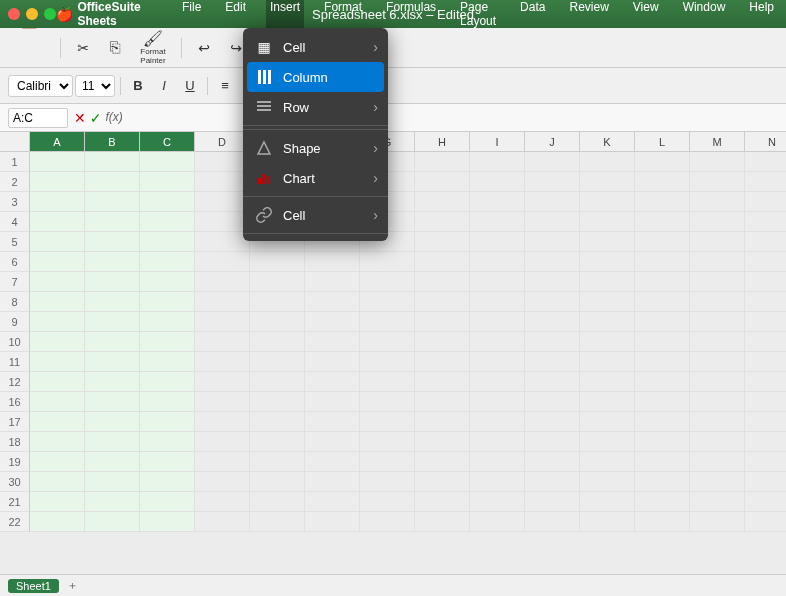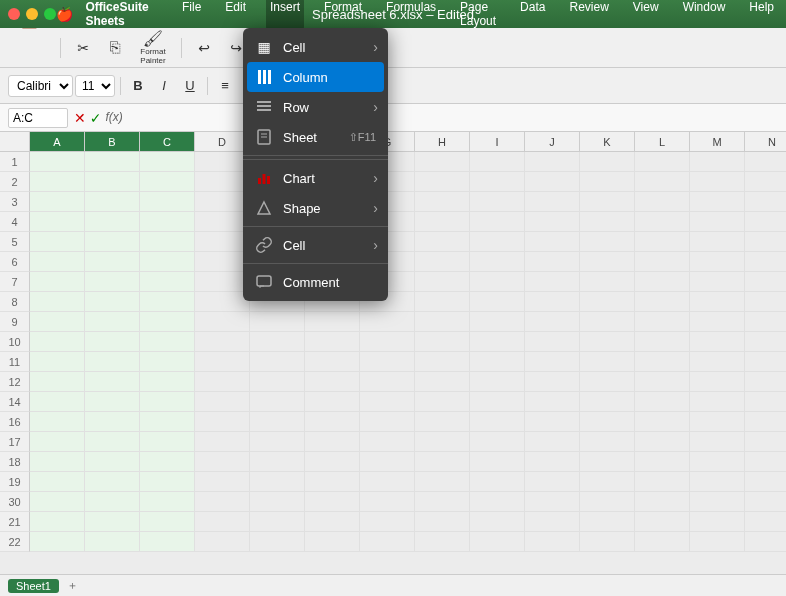--- a/index.html
+++ b/index.html
@@ -12,21 +12,21 @@
       display: flex;
       align-items: center;
       padding: 0 8px;
       position: relative;
     }
     .traffic-lights { display: flex; gap: 6px; align-items: center; }
     .tl { width: 12px; height: 12px; border-radius: 50%; }
     .tl-close { background: #ff5f57; }
     .tl-min { background: #ffbd2e; }
     .tl-max { background: #28c840; }
-    .app-name { color: white; font-size: 12px; font-weight: 600; margin-left: 8px; }
+    .app-name { color: white; font-size: 12px; font-weight: 600; }
     .title-center { position: absolute; left: 50%; transform: translateX(-50%); color: white; font-size: 13px; font-weight: 500; }
     .title-menus { display: flex; gap: 16px; margin-left: 16px; }
     .title-menu-item { color: white; font-size: 12px; cursor: pointer; padding: 2px 4px; }
     .title-menu-item.active { background: rgba(0,0,0,0.3); border-radius: 3px; }
 
     
     #toolbar {
       height: 40px;
       background: #f0f0f0;
       border-bottom: 1px solid #ccc;
@@ -449,37 +449,20 @@
         <div class="cell" style="width: 55px;"></div>
         <div class="cell" style="width: 55px;"></div>
         <div class="cell" style="width: 55px;"></div>
         <div class="cell" style="width: 55px;"></div>
         <div class="cell" style="width: 55px;"></div>
         <div class="cell" style="width: 55px;"></div>
         <div class="cell" style="width: 55px;"></div>
         <div class="cell" style="width: 55px;"></div>
       </div>
       <div class="grid-row">
-        <div class="row-num">14</div>
-        <div class="cell selected-col" style="width: 55px;"></div>
-        <div class="cell selected-col" style="width: 55px;"></div>
-        <div class="cell selected-col" style="width: 55px;"></div>
-        <div class="cell" style="width: 55px;"></div>
-        <div class="cell" style="width: 55px;"></div>
-        <div class="cell" style="width: 55px;"></div>
-        <div class="cell" style="width: 55px;"></div>
-        <div class="cell" style="width: 55px;"></div>
-        <div class="cell" style="width: 55px;"></div>
-        <div class="cell" style="width: 55px;"></div>
-        <div class="cell" style="width: 55px;"></div>
-        <div class="cell" style="width: 55px;"></div>
-        <div class="cell" style="width: 55px;"></div>
-        <div class="cell" style="width: 55px;"></div>
-      </div>
-      <div class="grid-row">
         <div class="row-num">16</div>
         <div class="cell selected-col" style="width: 55px;"></div>
         <div class="cell selected-col" style="width: 55px;"></div>
         <div class="cell selected-col" style="width: 55px;"></div>
         <div class="cell" style="width: 55px;"></div>
         <div class="cell" style="width: 55px;"></div>
         <div class="cell" style="width: 55px;"></div>
         <div class="cell" style="width: 55px;"></div>
         <div class="cell" style="width: 55px;"></div>
         <div class="cell" style="width: 55px;"></div>
@@ -621,74 +604,54 @@
     <span class="menu-icon">
       <svg width="16" height="16" viewBox="0 0 16 16">
           <rect x="1" y="6" width="14" height="2" fill="#aaa"></rect>
           <rect x="1" y="10" width="14" height="2" fill="#aaa"></rect>
           <rect x="1" y="2" width="14" height="2" fill="#aaa"></rect>
         </svg>
     </span>
     <span class="menu-label">Row</span>
   </div>
 
-  <div class="menu-item">
+
+  <div class="menu-sep"></div>
+
+
+  <div class="menu-sep"></div>
+
+
+  <div class="menu-item has-submenu">
     <span class="menu-icon">
       <svg width="16" height="16" viewBox="0 0 16 16">
-          <rect x="2" y="1" width="12" height="14" rx="1" fill="none" stroke="#aaa" stroke-width="1.5"></rect>
-          <line x1="5" y1="5" x2="11" y2="5" stroke="#aaa" stroke-width="1"></line>
-          <line x1="5" y1="8" x2="11" y2="8" stroke="#aaa" stroke-width="1"></line>
+          <polygon points="8,2 14,14 2,14" fill="none" stroke="#aaa" stroke-width="1.5"></polygon>
         </svg>
     </span>
-    <span class="menu-label">Sheet</span>
-    <span class="menu-shortcut">⇧F11</span>
-  </div>
-
-  <div class="menu-sep"></div>
-
-
-  <div class="menu-sep"></div>
-
+    <span class="menu-label">Shape</span>
+  </div>
 
   <div class="menu-item has-submenu">
     <span class="menu-icon">
       <svg width="16" height="16" viewBox="0 0 16 16">
           <rect x="2" y="8" width="3" height="6" fill="#c00"></rect>
           <rect x="6.5" y="4" width="3" height="10" fill="#c00"></rect>
           <rect x="11" y="6" width="3" height="8" fill="#c00"></rect>
         </svg>
     </span>
     <span class="menu-label">Chart</span>
   </div>
 
-  <div class="menu-item has-submenu">
-    <span class="menu-icon">
-      <svg width="16" height="16" viewBox="0 0 16 16">
-          <polygon points="8,2 14,14 2,14" fill="none" stroke="#aaa" stroke-width="1.5"></polygon>
-        </svg>
-    </span>
-    <span class="menu-label">Shape</span>
-  </div>
-
   <div class="menu-sep"></div>
 
   <div class="menu-item has-submenu">
     <span class="menu-icon">
       <svg width="16" height="16" viewBox="0 0 16 16">
           <path d="M7 9a4 4 0 0 0 5.66 0l1.41-1.41a4 4 0 0 0-5.66-5.66L7 3.34" stroke="#aaa" stroke-width="1.5" fill="none"></path>
           <path d="M9 7a4 4 0 0 0-5.66 0L1.93 8.41a4 4 0 0 0 5.66 5.66L9 12.66" stroke="#aaa" stroke-width="1.5" fill="none"></path>
         </svg>
     </span>
     <span class="menu-label">Cell</span>
   </div>
 
   <div class="menu-sep"></div>
 
-  <div class="menu-item">
-    <span class="menu-icon">
-      <svg width="16" height="16" viewBox="0 0 16 16">
-          <rect x="1" y="2" width="14" height="10" rx="2" fill="none" stroke="#aaa" stroke-width="1.5"></rect>
-          <path d="M4 14 L4 12 L8 12" stroke="#aaa" stroke-width="1" fill="none"></path>
-        </svg>
-    </span>
-    <span class="menu-label">Comment</span>
-  </div>
 </div>
 
 </body></html>

